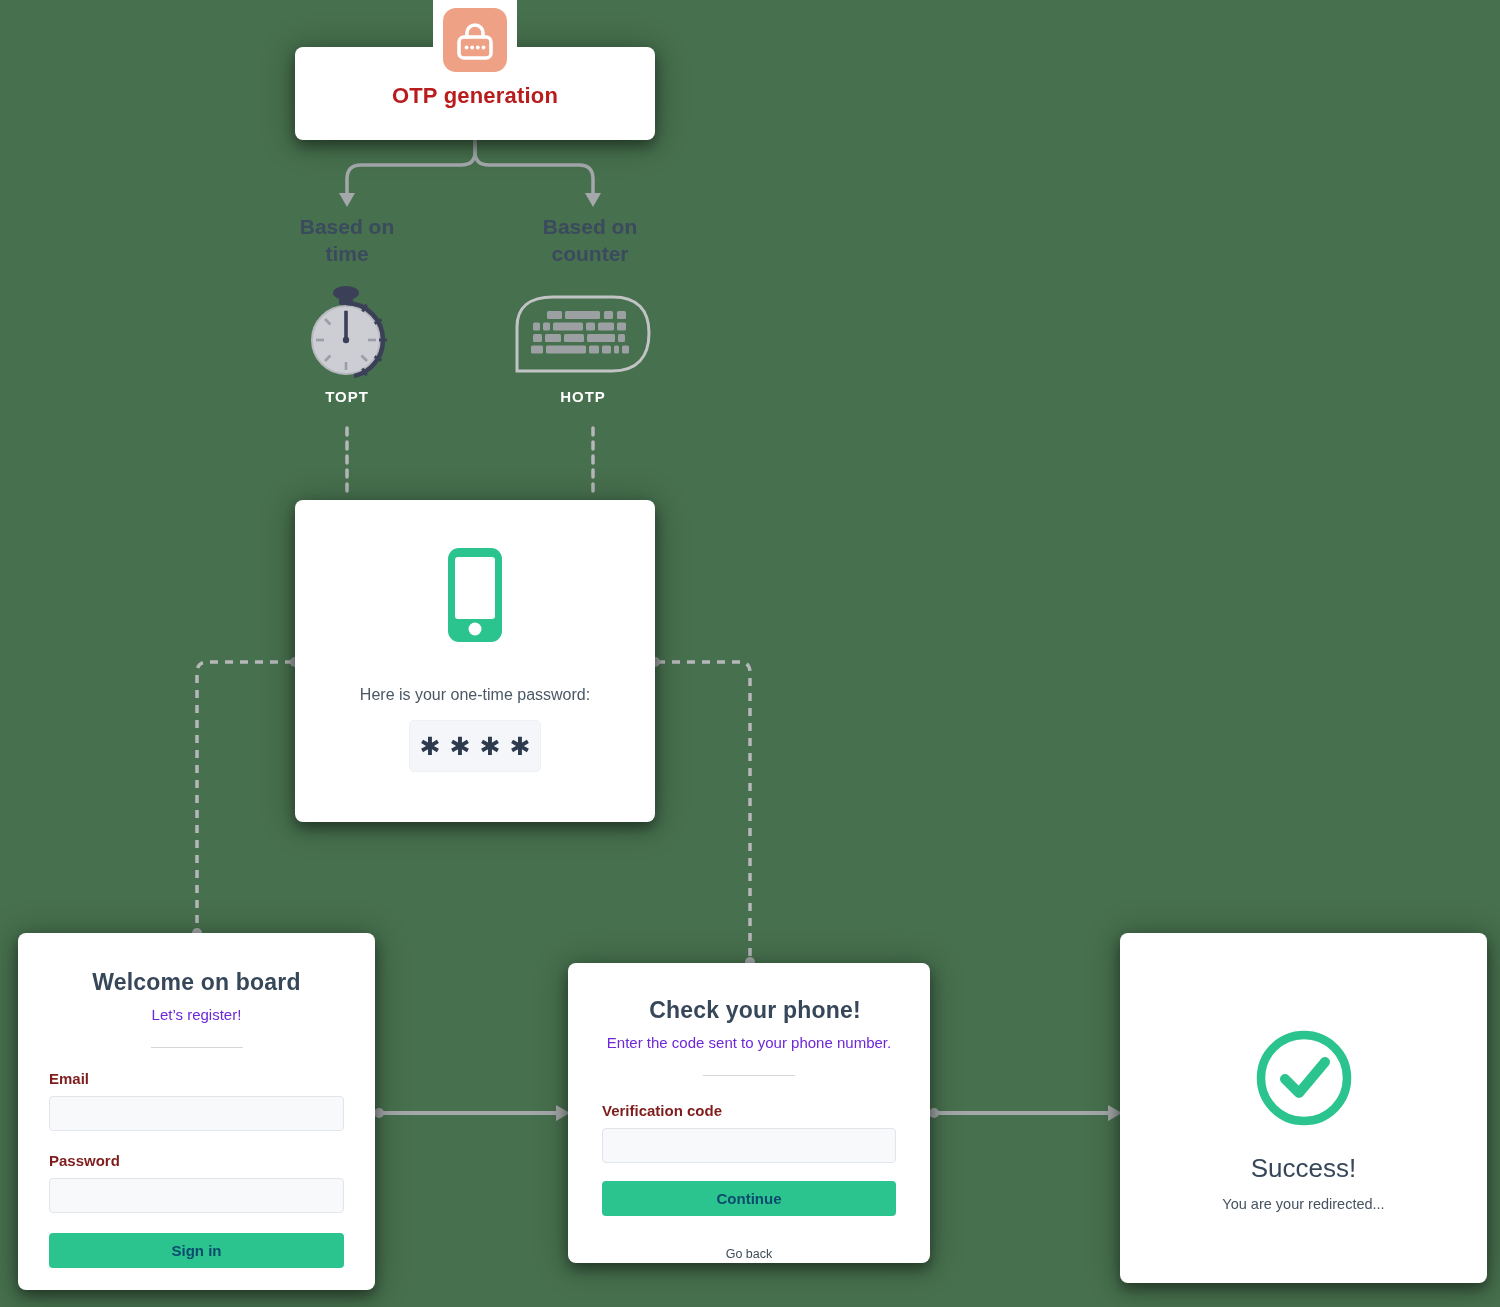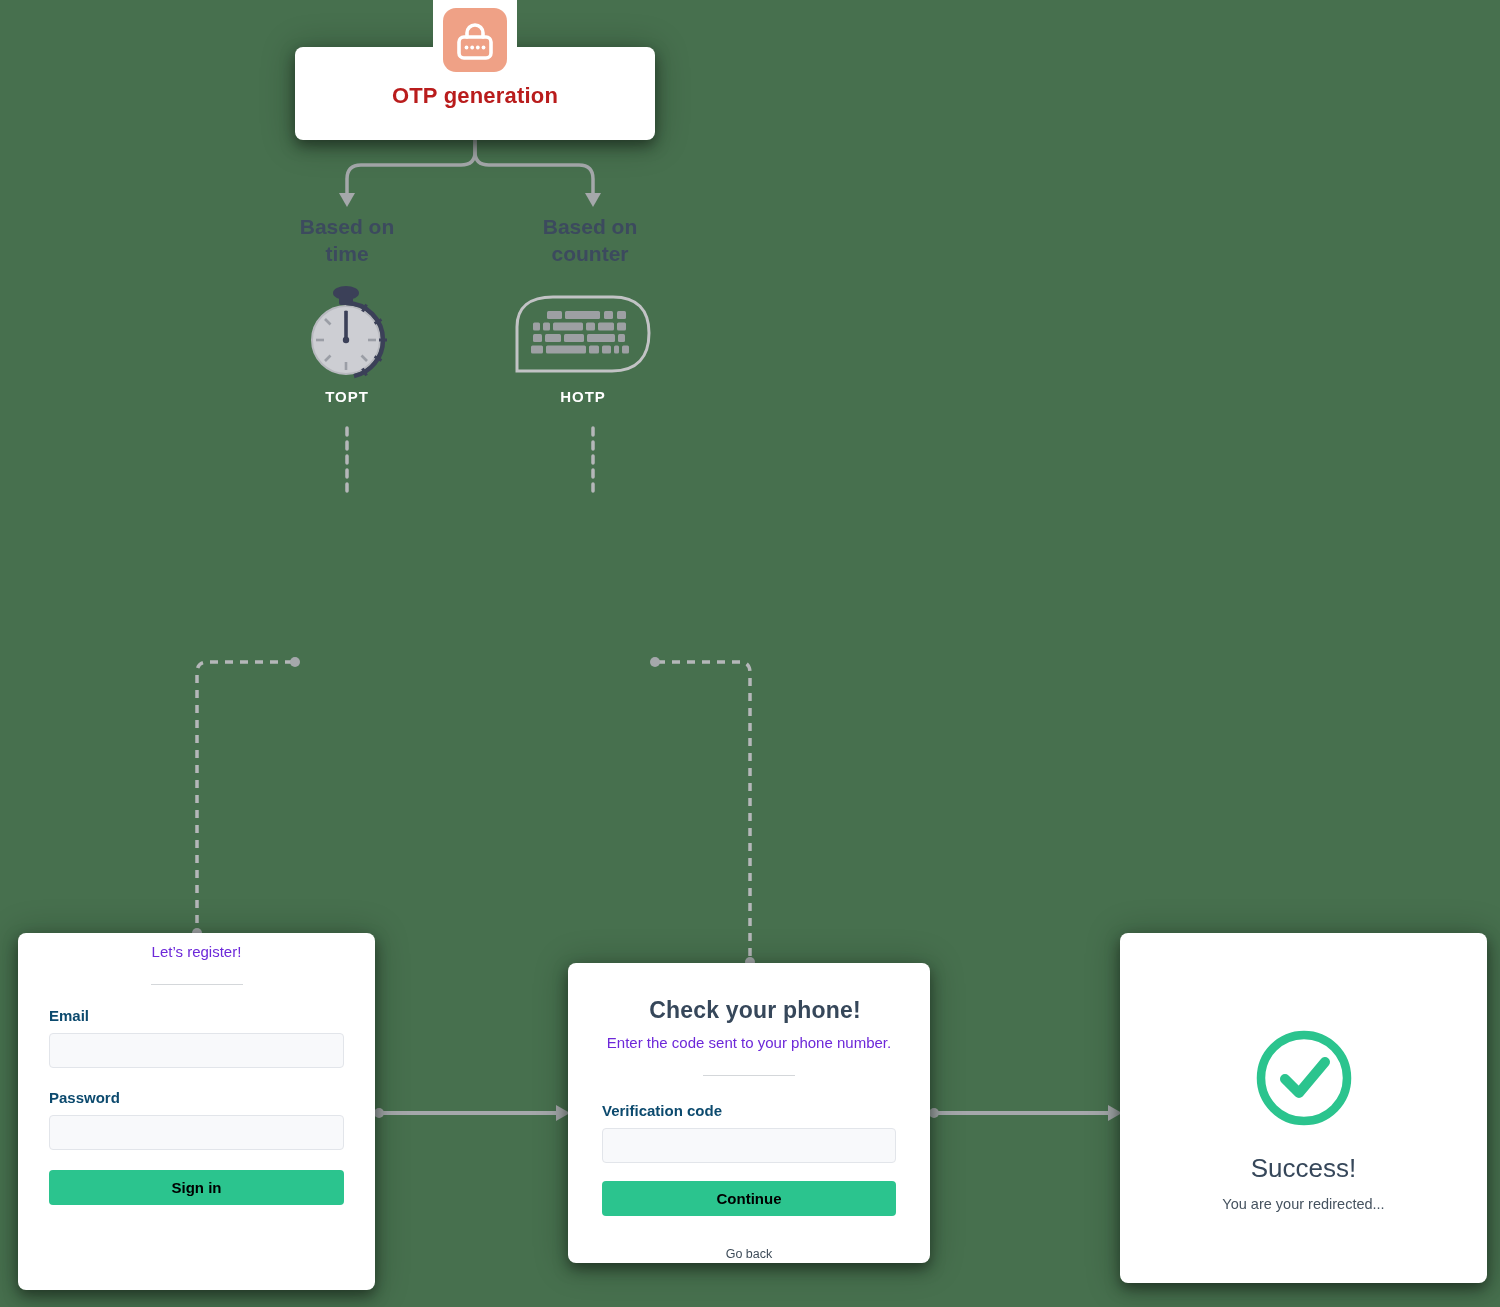--- a/index.html
+++ b/index.html
@@ -52,29 +52,29 @@
     border:1px solid #edf0f4; border-radius:5px;
     display:flex; align-items:center; justify-content:center;
   }
   .otp-code { font-size:25px; color:#2e3b4e; letter-spacing:9px; padding-left:9px; }
 
   .form-card { text-align:center; }
   .card-title { font-size:23px; font-weight:700; color:#36475a; letter-spacing:.2px; }
   .card-subtitle { margin-top:10px; font-size:15px; color:#6d28d9; }
   .divider { width:92px; margin:24px auto 0; border-top:1px solid #d4d7da; }
   .form-body { text-align:left; }
-  .field-label { font-size:15px; font-weight:700; color:#0c4a6e; }
+  .field-label { font-size:15px; font-weight:700; color:#7f1d1d; }
   .text-input {
     display:block; width:100%; height:35px; margin-top:8px;
     background:#f8f9fb; border:1px solid #e2e5ea; border-radius:4px;
     font-size:15px; color:#36475a; padding:0 10px; outline:none;
   }
   .btn {
     display:block; width:100%; height:35px; border:none; border-radius:4px;
-    background:#2bc48e; color:#000000; font-size:15px; font-weight:700;
+    background:#2bc48e; color:#0c4a6e; font-size:15px; font-weight:700;
     font-family:"Liberation Sans", sans-serif; cursor:pointer;
   }
   .register-card { left:18px; top:933px; width:357px; height:357px; }
   .register-card .card-title { margin-top:36px; }
   .register-card .form-body { padding:0 31px; margin-top:22px; }
   .register-card .field-block + .field-block { margin-top:21px; }
   .register-card .btn { margin-top:20px; }
 
   .verify-card { left:568px; top:963px; width:362px; height:300px; }
   .verify-card .card-title { margin-top:34px;padding-left:12px; }
@@ -187,22 +187,34 @@
       <rect x="78" y="54.5" width="10" height="8" rx="1.5"></rect>
         <rect x="91" y="54.5" width="9" height="8" rx="1.5"></rect>
       <rect x="103" y="54.5" width="5" height="8" rx="1.5"></rect>
         <rect x="111" y="54.5" width="7" height="8" rx="1.5"></rect>
     </g>
   </svg>
 
   <div class="method-label totp">TOPT</div>
   <div class="method-label hotp">HOTP</div>
 
+  <div class="card otp-card">
+    <svg class="otp-phone" width="54" height="94" viewBox="0 0 54 94">
+      <rect x="0" y="0" width="54" height="94" rx="11" fill="#2bc48e"></rect>
+      <rect x="7" y="9" width="40" height="62" rx="3" fill="#fff"></rect>
+      <circle cx="27" cy="81" r="6.5" fill="#fff"></circle>
+    </svg>
+    <div class="otp-message">Here is your one-time password:</div>
+    <div class="otp-box">
+      <span class="otp-code">✱✱✱✱</span>
+    </div>
+  </div>
 
   <div class="card form-card register-card">
+    <div class="card-title">Welcome on board</div>
     <div class="card-subtitle">Let’s register!</div>
     <div class="divider"></div>
     <div class="form-body">
       <div class="field-block">
         <label class="field-label">Email</label>
         <input class="text-input" type="email" value="" style="">
       </div>
       <div class="field-block">
         <label class="field-label">Password</label>
         <input class="text-input" type="password" value="" style="">

